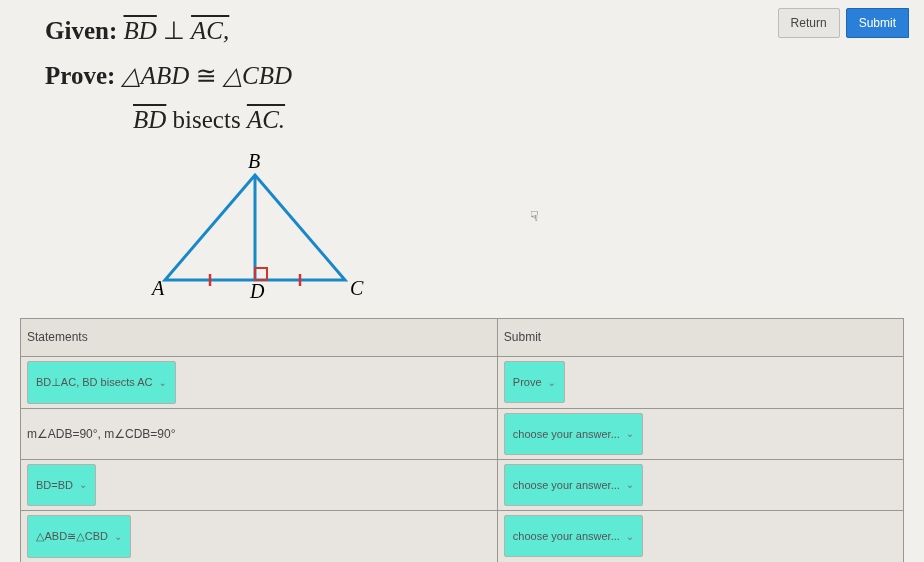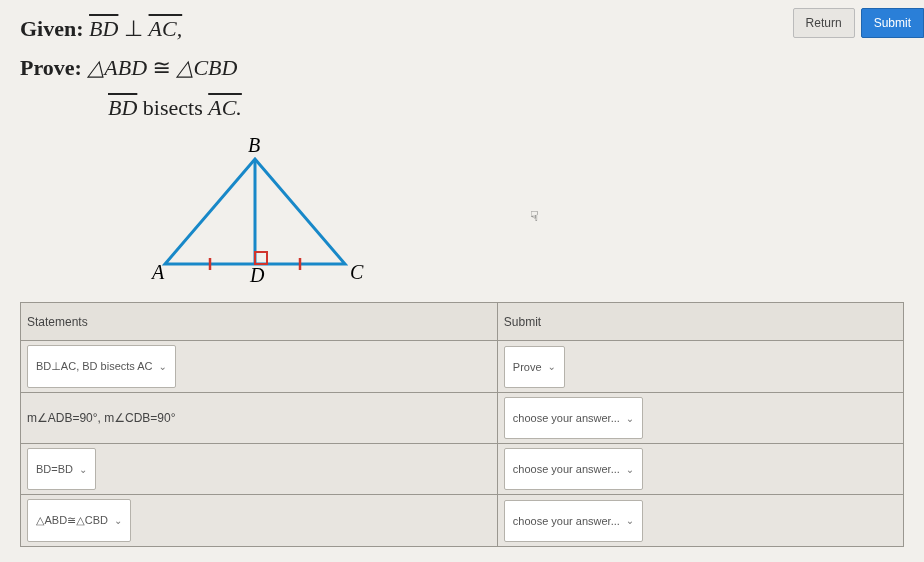--- a/index.html
+++ b/index.html
@@ -14,21 +14,21 @@
     .page {
       background: #f2f0ec;
       width: 100%;
       height: 100%;
       padding: 10px 20px;
       position: relative;
     }
     .top-buttons {
       position: absolute;
       top: 8px;
-      right: 0;
+      right: 15px;
       display: flex;
       gap: 6px;
     }
     .btn {
       font-family: Arial, sans-serif;
       font-size: 12px;
       padding: 7px 12px;
       border-radius: 2px;
       cursor: pointer;
       border: 1px solid #bbb;
@@ -38,23 +38,24 @@
       color: #444;
     }
     .btn.submit {
       background: #2a7fd8;
       color: #ffffff;
       border: 1px solid #1f66b0;
       border-top-right-radius: 0;
       border-bottom-right-radius: 0;
     }
     .problem {
-      font-size: 22px;
+      font-size: 25px;
       line-height: 1.7;
       color: #222;
+      margin-left: 25px;
     }
     .problem .line { margin-bottom: 2px; }
     .bold { font-weight: bold; }
     .overline { text-decoration: overline; font-style: italic; }
     .indent { margin-left: 88px; }
     .figure {
       margin: 8px 0 14px 120px;
     }
     .proof-table {
       width: 100%;
@@ -74,21 +75,21 @@
     .proof-table th {
       font-weight: normal;
       background: #e4e1db;
     }
     .stmt-col { width: 54%; }
     .select {
       display: inline-flex;
       align-items: center;
       gap: 6px;
       border: 1px solid #b5b2ab;
-      background: #ffffff;
+      background: #5eead4;
       padding: 14px 8px;
       border-radius: 2px;
       font-size: 11px;
       color: #555;
       cursor: pointer;
     }
     .chev { font-size: 10px; color: #777; }
     .cursor {
       position: absolute;
       left: 530px;

